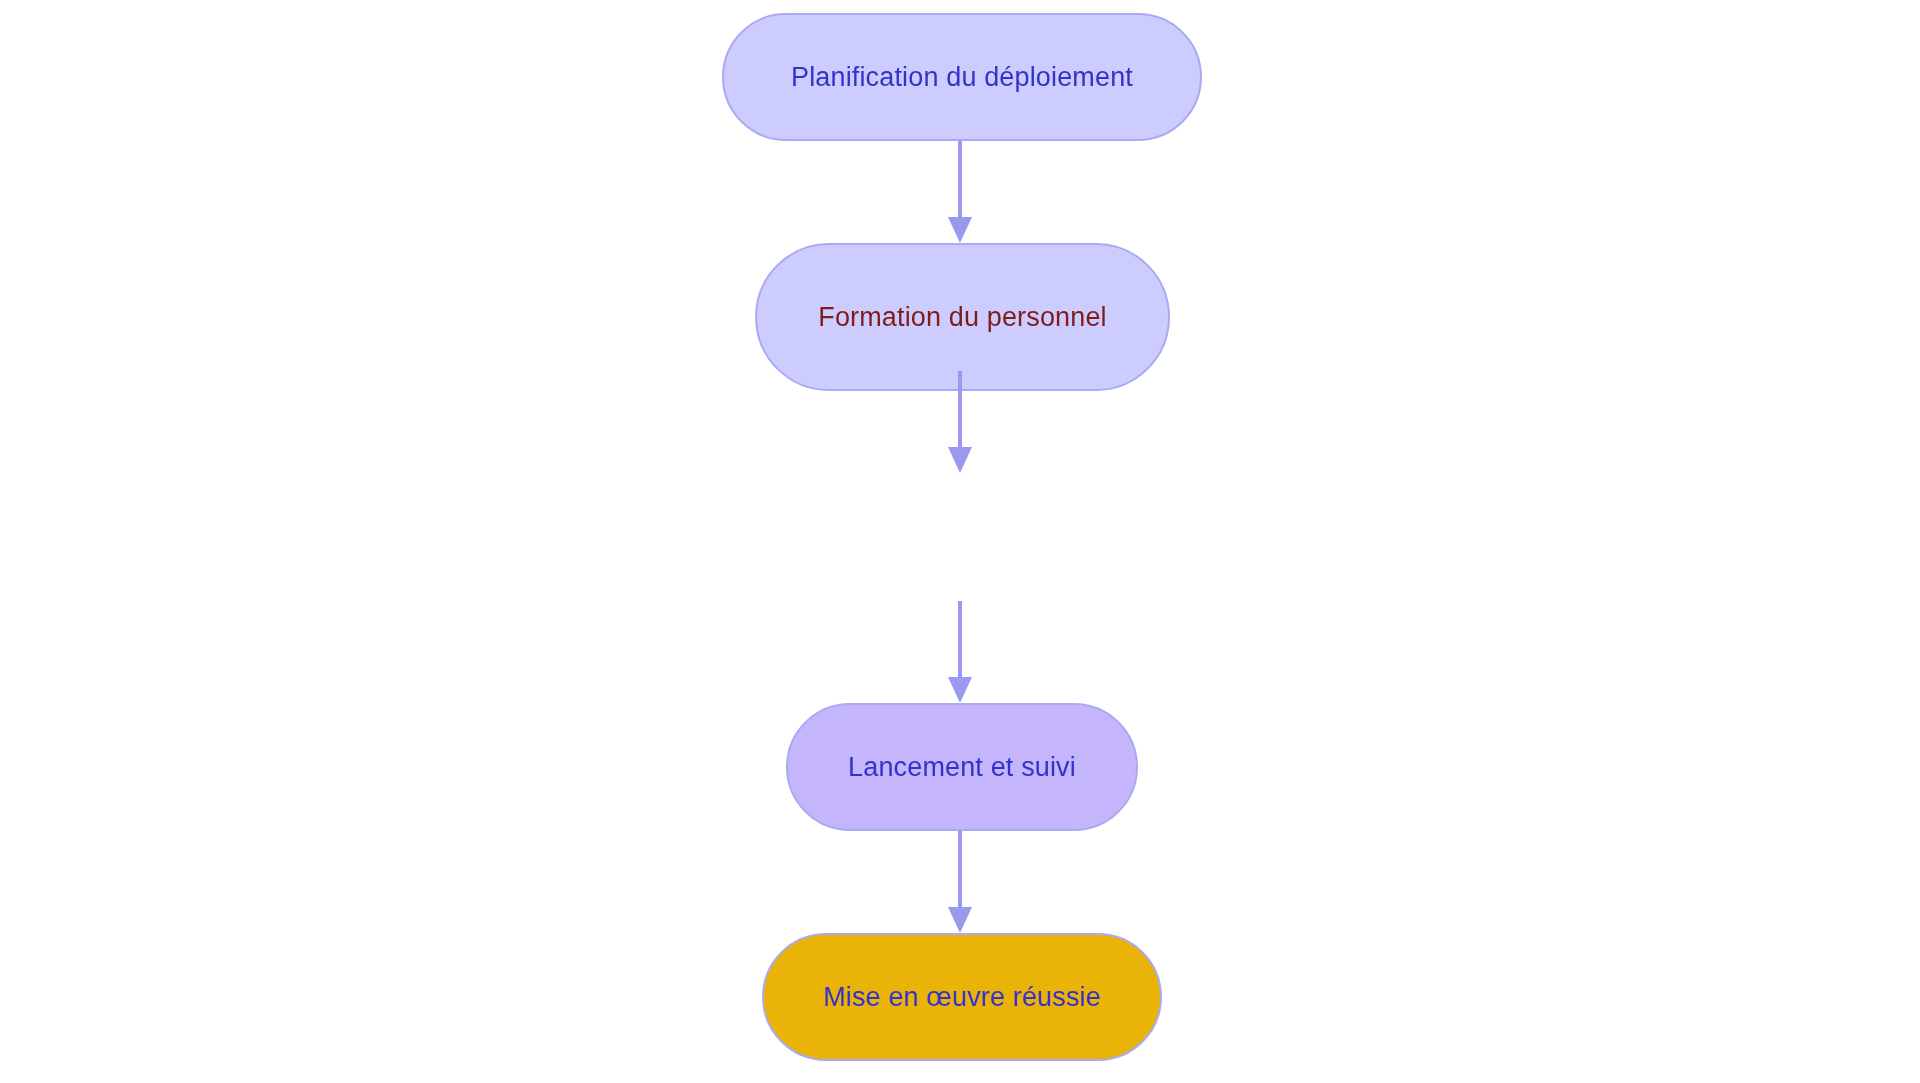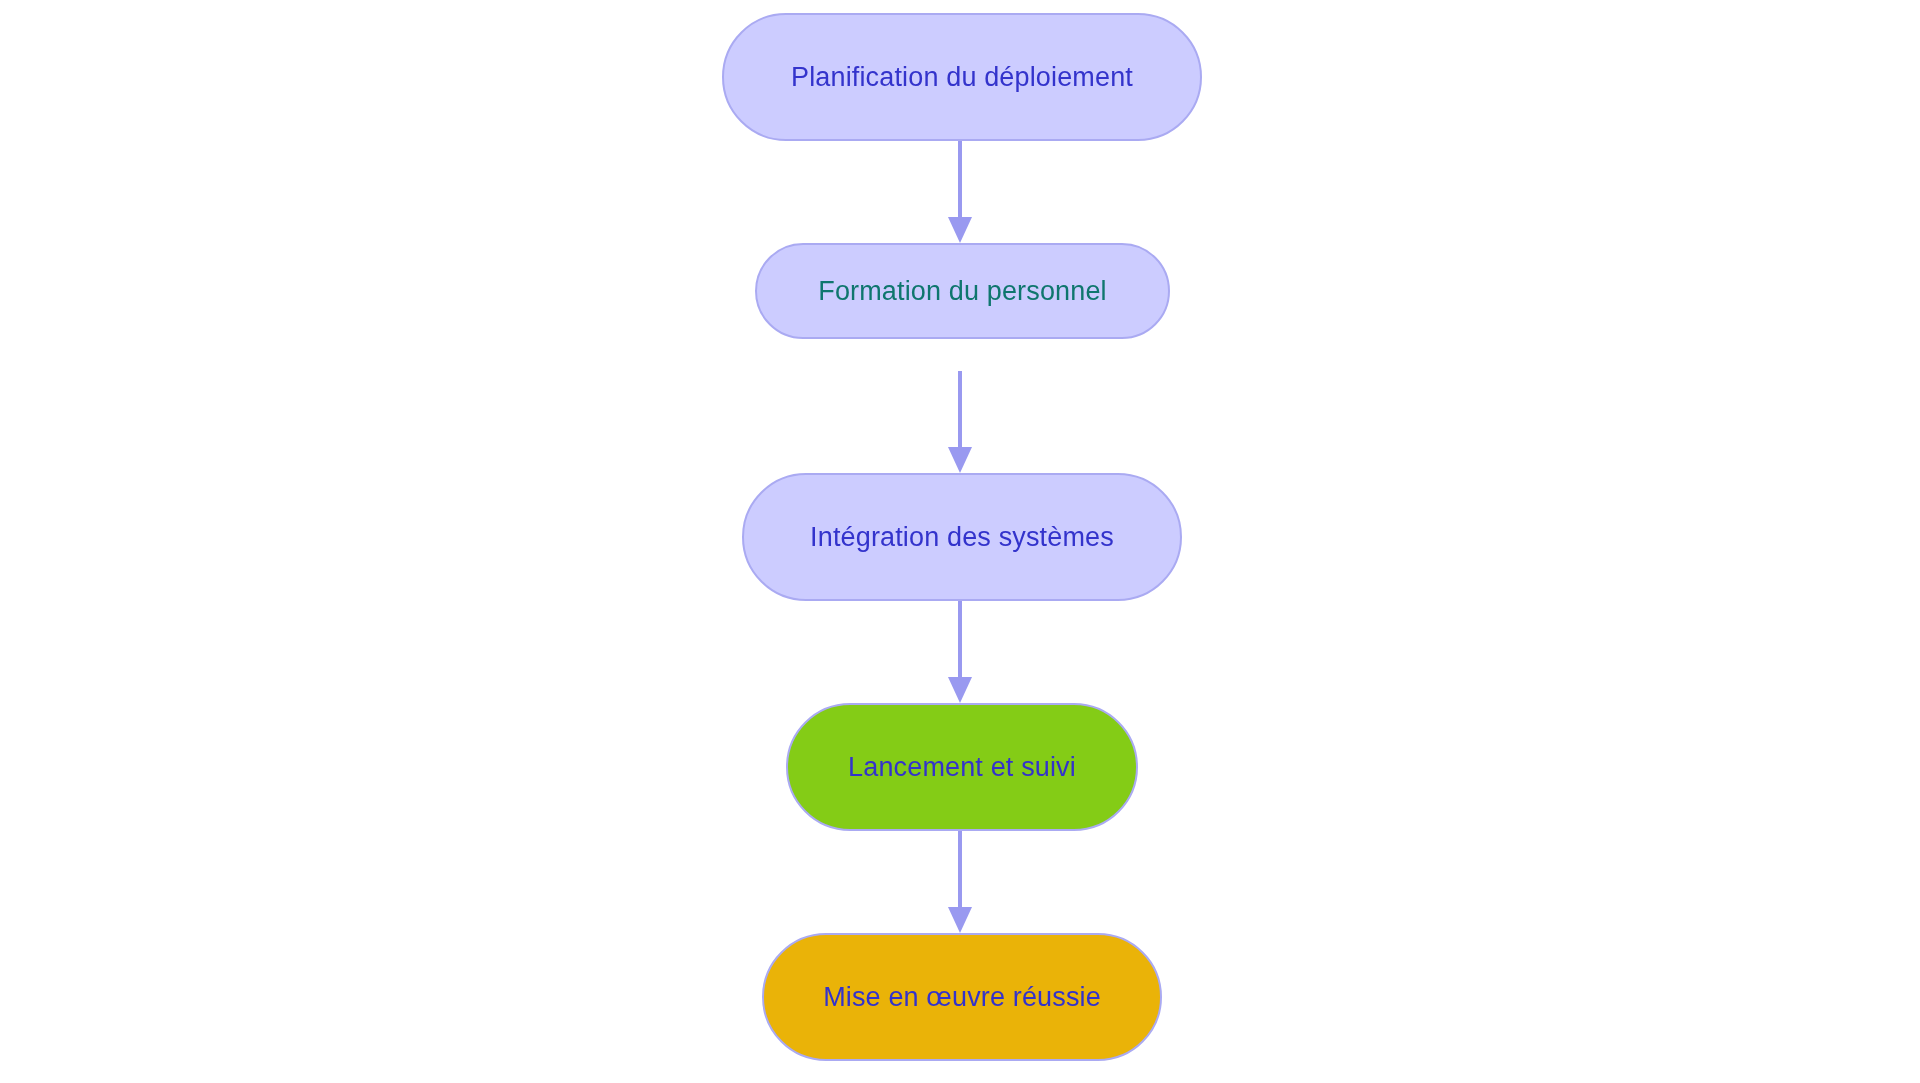--- a/index.html
+++ b/index.html
@@ -65,43 +65,40 @@
     <span class="node-label">Planification du déploiement</span>
   </div>
 
   <div class="connector" id="edge-e1" style="left: 945px; top: 141px;">
     <svg width="30" height="102" viewBox="0 0 30 102" xmlns="http://www.w3.org/2000/svg">
       <line class="edge-line" x1="15" y1="0" x2="15" y2="82" stroke-width="4" stroke-linecap="butt" stroke="#9999F0"></line>
       <polygon class="edge-head" points="15,102 3,76 27,76" fill="#9999F0"></polygon>
     </svg>
   </div>
 
-  <div class="node" id="node-n2" style="left: 755px; top: 243px; width: 415px; height: 96px; background: rgb(204, 204, 255); border-color: rgb(170, 170, 242); border-width: 2px; color: #0f766e;">
+  <div class="node" id="node-n2" style="left: 755px; top: 243px; width: 415px; height: 148px; background: rgb(204, 204, 255); border-color: rgb(170, 170, 242); border-width: 2px; color: #7f1d1d;">
     <span class="node-label">Formation du personnel</span>
   </div>
 
   <div class="connector" id="edge-e2" style="left: 945px; top: 371px;">
     <svg width="30" height="102" viewBox="0 0 30 102" xmlns="http://www.w3.org/2000/svg">
       <line class="edge-line" x1="15" y1="0" x2="15" y2="82" stroke-width="4" stroke-linecap="butt" stroke="#9999F0"></line>
       <polygon class="edge-head" points="15,102 3,76 27,76" fill="#9999F0"></polygon>
     </svg>
   </div>
 
-  <div class="node" id="node-n3" style="left: 742px; top: 473px; width: 440px; height: 128px; background: rgb(204, 204, 255); border-color: rgb(170, 170, 242); border-width: 2px; color: rgb(51, 51, 204);">
-    <span class="node-label">Intégration des systèmes</span>
-  </div>
 
   <div class="connector" id="edge-e3" style="left: 945px; top: 601px;">
     <svg width="30" height="102" viewBox="0 0 30 102" xmlns="http://www.w3.org/2000/svg">
       <line class="edge-line" x1="15" y1="0" x2="15" y2="82" stroke-width="4" stroke-linecap="butt" stroke="#9999F0"></line>
       <polygon class="edge-head" points="15,102 3,76 27,76" fill="#9999F0"></polygon>
     </svg>
   </div>
 
-  <div class="node" id="node-n4" style="left: 786px; top: 703px; width: 352px; height: 128px; background: #84cc16; border-color: rgb(170, 170, 242); border-width: 2px; color: rgb(51, 51, 204);">
+  <div class="node" id="node-n4" style="left: 786px; top: 703px; width: 352px; height: 128px; background: #c4b5fd; border-color: rgb(170, 170, 242); border-width: 2px; color: rgb(51, 51, 204);">
     <span class="node-label">Lancement et suivi</span>
   </div>
 
   <div class="connector" id="edge-e4" style="left: 945px; top: 831px;">
     <svg width="30" height="102" viewBox="0 0 30 102" xmlns="http://www.w3.org/2000/svg">
       <line class="edge-line" x1="15" y1="0" x2="15" y2="82" stroke-width="4" stroke-linecap="butt" stroke="#9999F0"></line>
       <polygon class="edge-head" points="15,102 3,76 27,76" fill="#9999F0"></polygon>
     </svg>
   </div>
 

